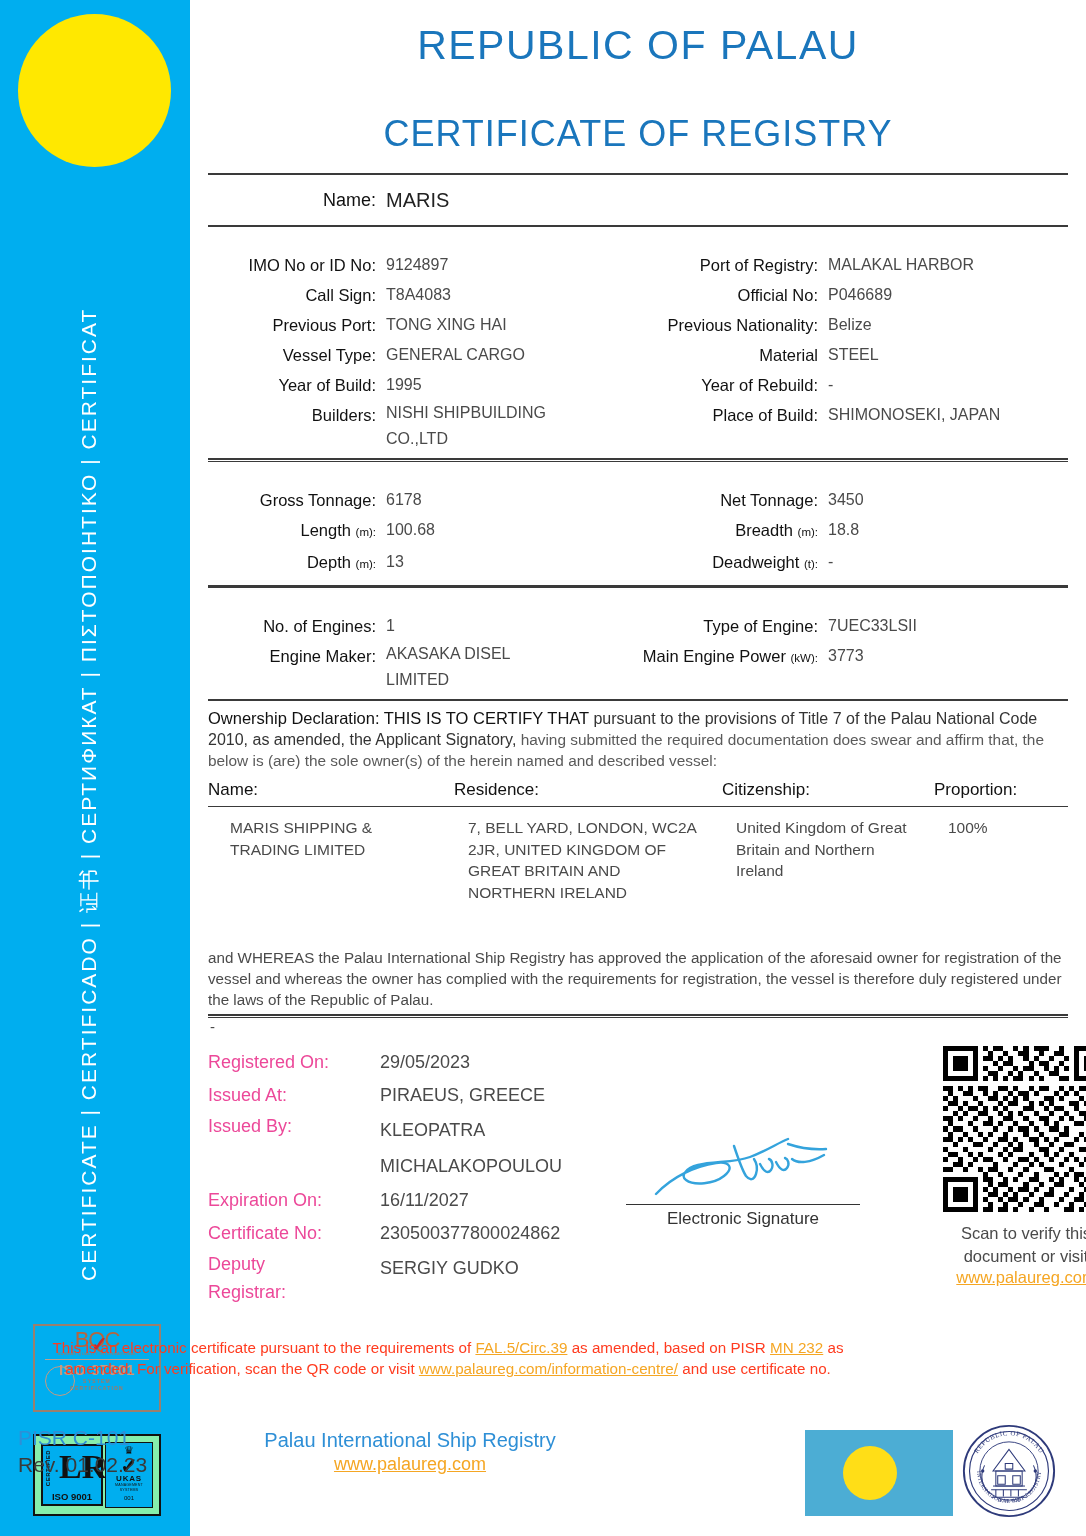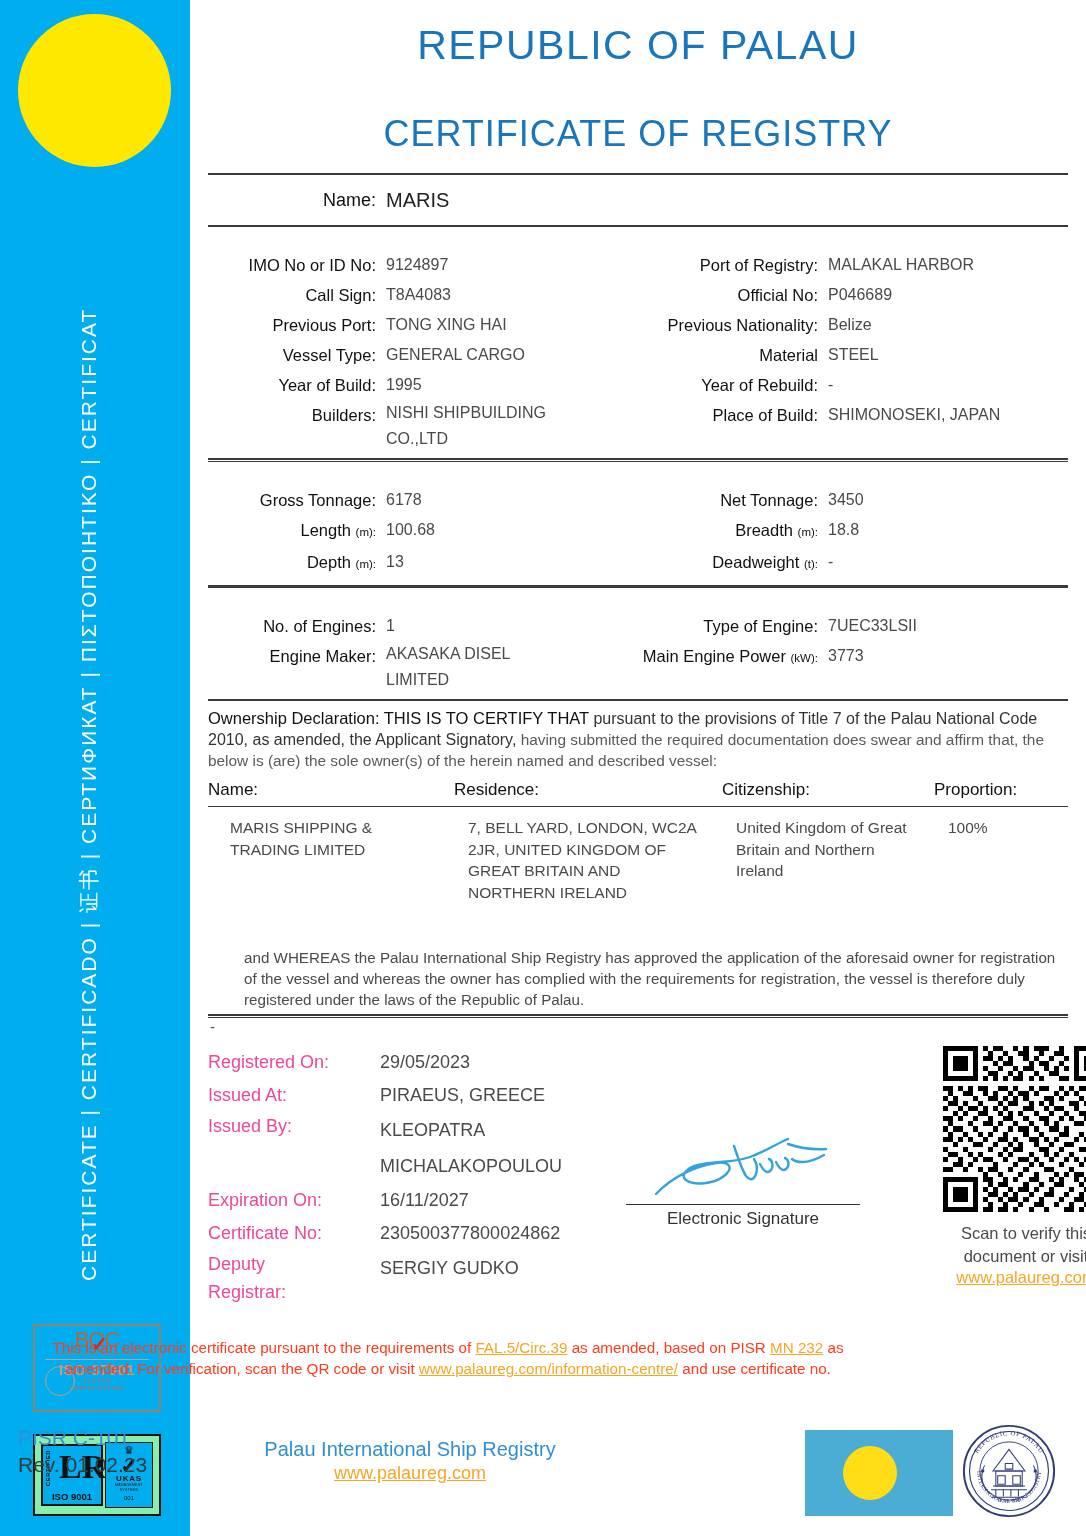--- a/index.html
+++ b/index.html
@@ -242,21 +242,20 @@
     padding: 10px 0 12px 14px;
     min-height: 132px;
   }
   .owner-row .c1 { padding-left: 8px; }
 
   .whereas {
     padding: 8px 0 4px 0;
     font-size: 15.2px;
     line-height: 21px;
     color: #4a4a4a;
-    margin-left: 36px;
   }
   .dash-line { font-size: 15px; color: #4a4a4a; line-height: 18px; padding-left: 2px; }
 
   
   .reg-wrap { position: relative; padding-top: 10px; height: 280px; }
   .reg-grid {
     display: grid;
     grid-template-columns: 172px 1fr;
     width: 420px;
   }
@@ -317,21 +316,21 @@
   }
   .pisr-code { color: #2E8FD6; font-size: 21px; }
   .pisr-rev { color: #3a3a3a; font-size: 21px; }
 
   .footer-center {
     position: absolute;
     left: 250px; top: 1428px;
     width: 320px;
     text-align: center;
   }
-  .fc-title { color: #2E8FD6; font-size: 20px; line-height: 25px; margin-top: 9px; }
+  .fc-title { color: #2E8FD6; font-size: 20px; line-height: 25px; }
   .fc-link { color: #F5A623; font-size: 18px; text-decoration: underline; line-height: 23px; }
 
   .footer-flag {
     position: absolute;
     left: 805px; top: 1430px;
     width: 148px; height: 86px;
     background: #4CADD4;
   }
   .footer-flag .dot {
     position: absolute;

